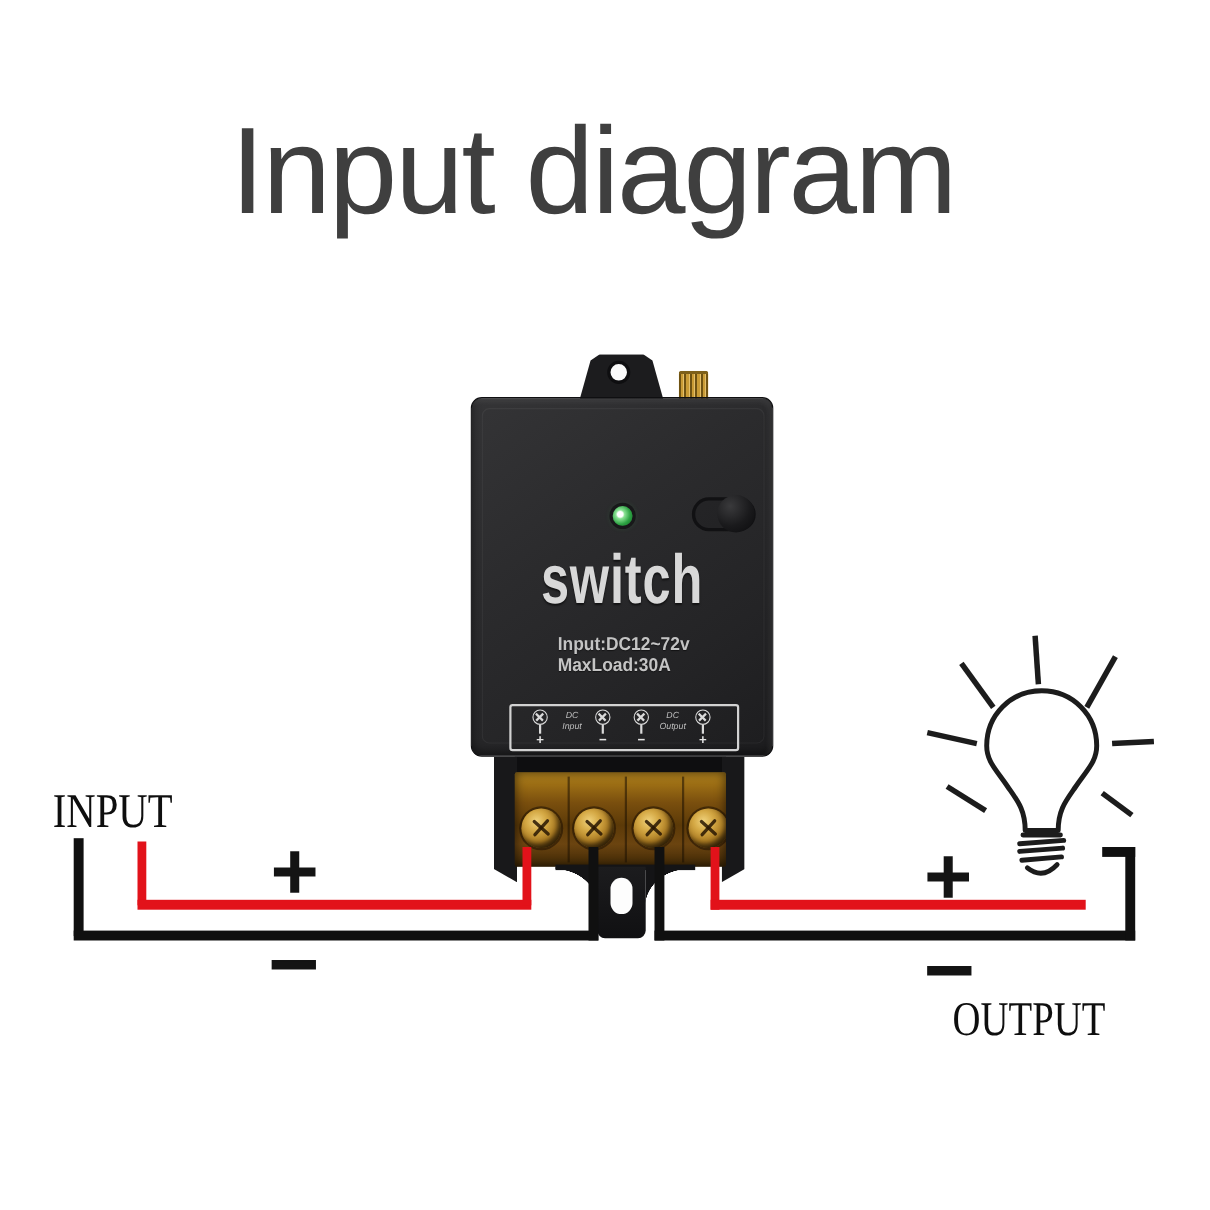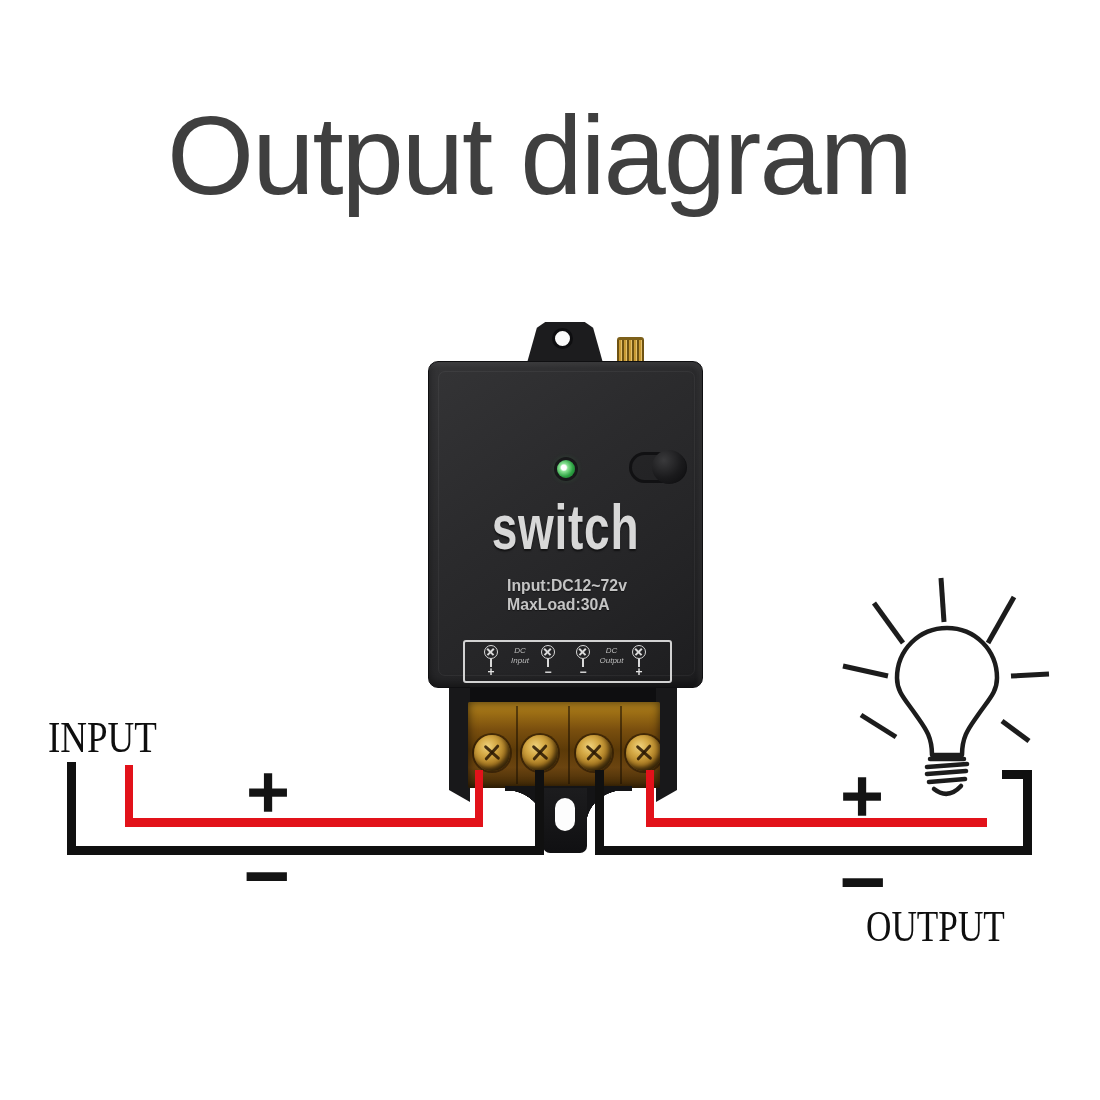--- a/index.html
+++ b/index.html
@@ -94,21 +94,21 @@
   .endpoint{font-family:"Liberation Serif",serif;font-size:44px;color:#0e0e0e;line-height:1;
         transform-origin:left top;white-space:nowrap;}
   .in-label{left:48px;top:716px;transform:scaleX(.84);}
   .out-label{left:866px;top:905px;transform:scaleX(.80);}
 </style>
 </head>
 <body>
 
 <div class="stage">
 
-  <div class="abs title">Output diagram</div>
+  <div class="abs title">Input diagram</div>
 
   <div>
 
     <div class="abs tab-top"></div>
     <div class="abs tab-hole"></div>
     <div class="abs antenna"></div>
 
     <div class="abs body-shell"></div>
     <div class="abs body-inner"></div>
     <div class="abs led"></div>

